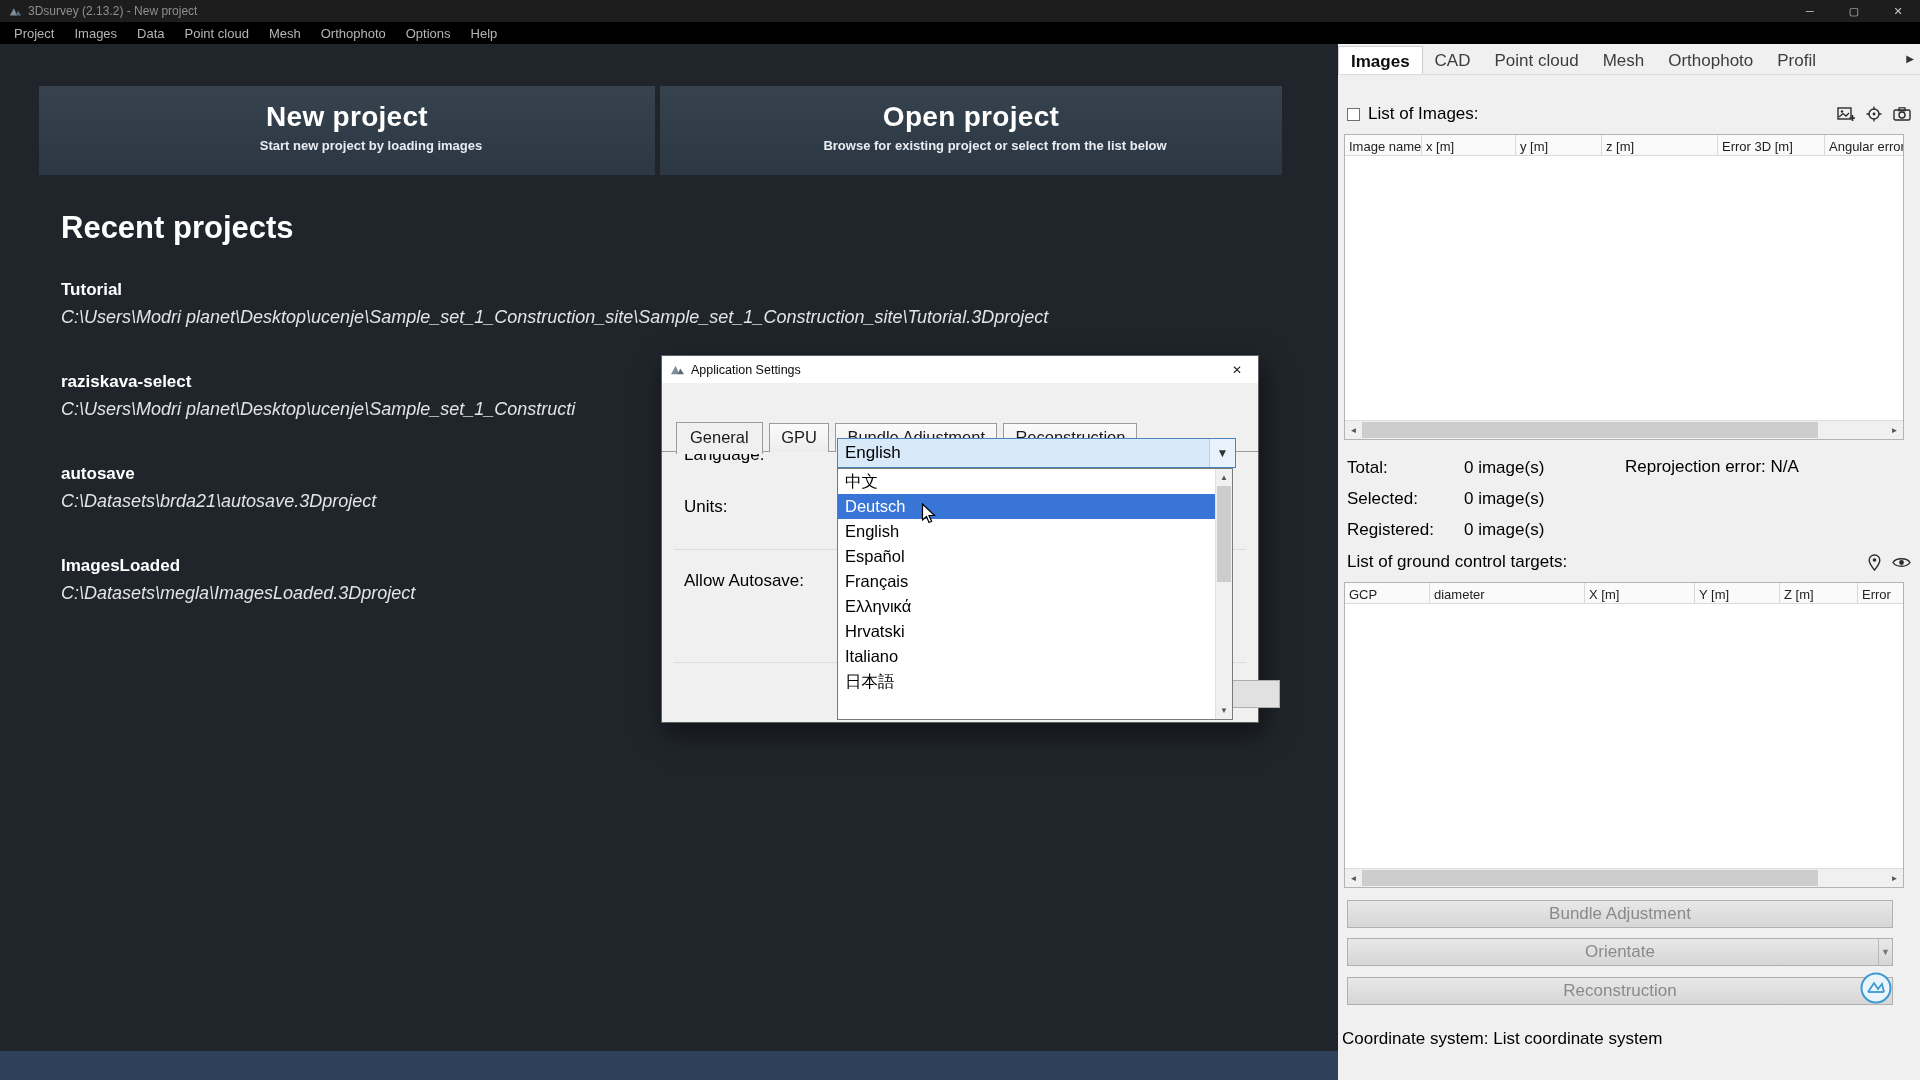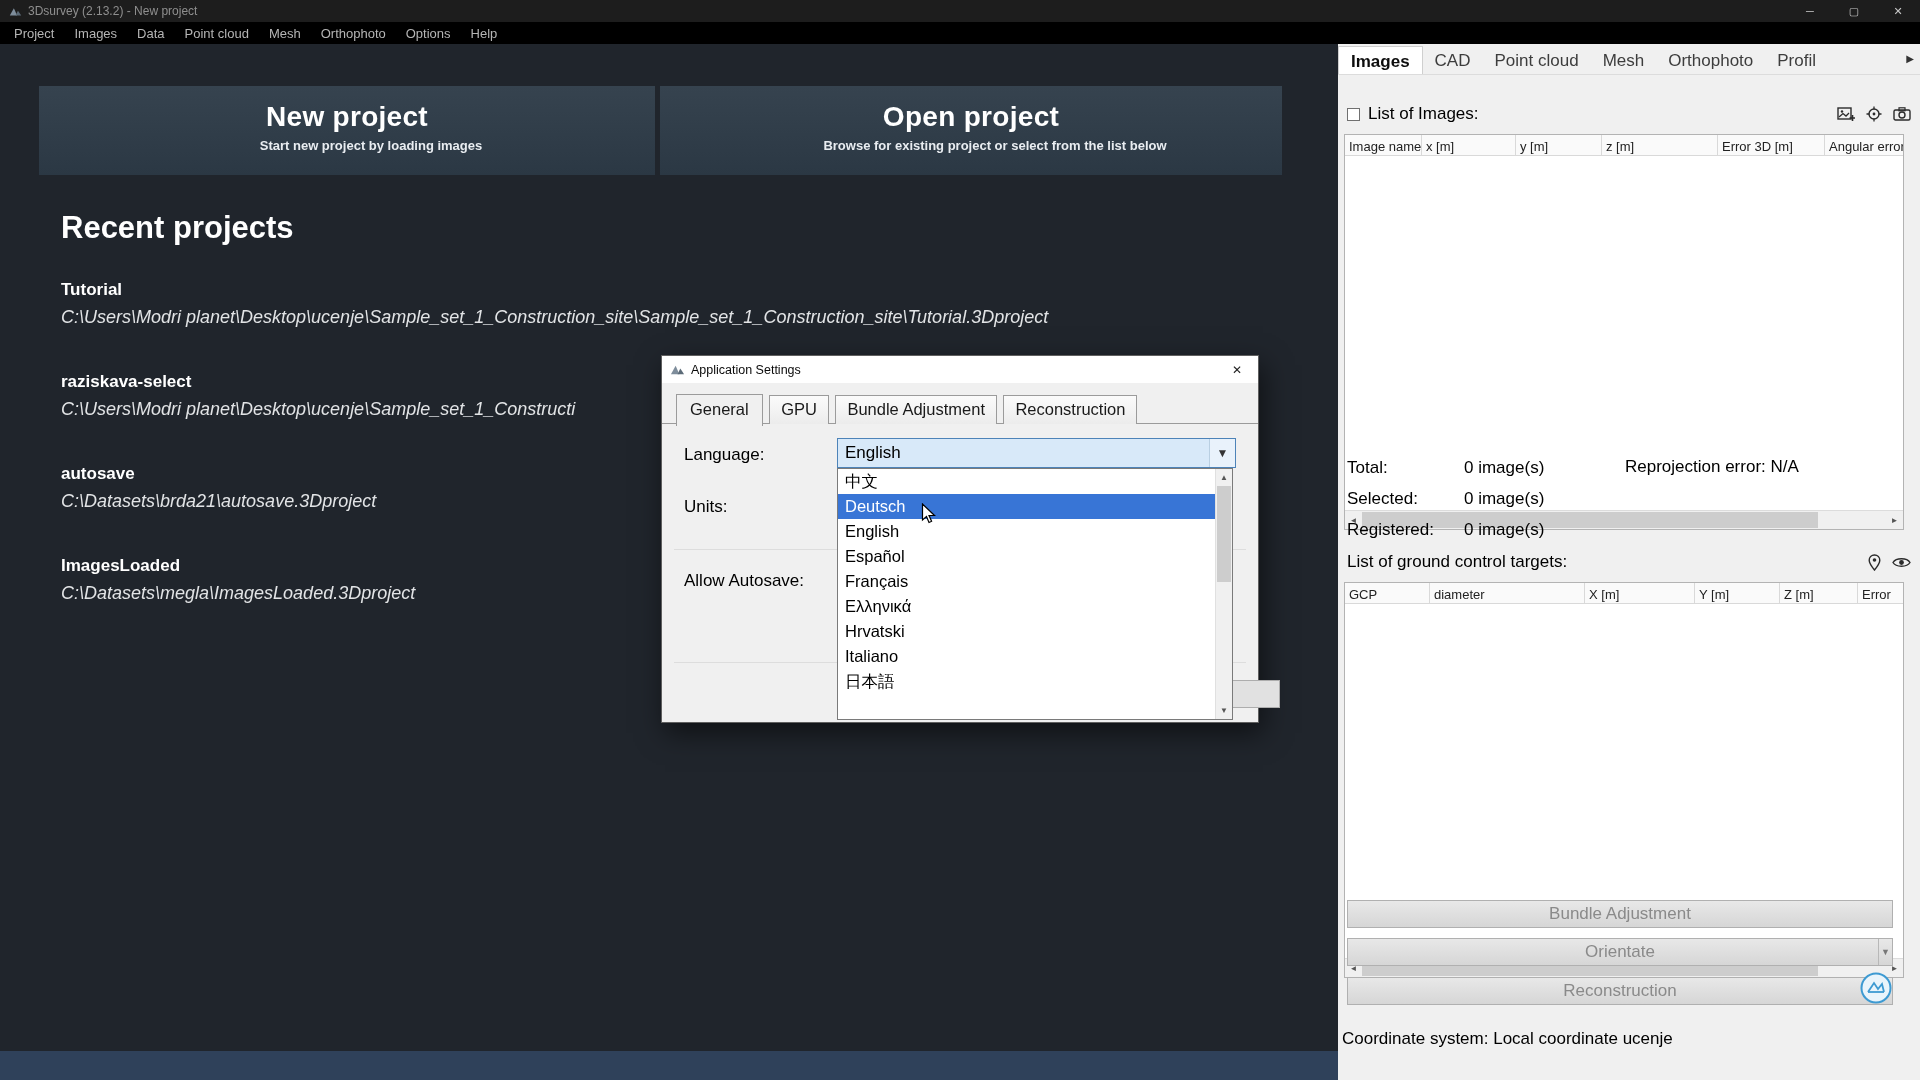--- a/index.html
+++ b/index.html
@@ -45,21 +45,21 @@
                font-weight:bold;color:#0d0d0d;}
   .ptab-scroll{position:absolute;right:2px;top:9px;font-size:10px;color:#333;width:16px;
                text-align:center;}
   .secrow{position:absolute;left:9px;right:9px;display:flex;align-items:center;height:24px;}
   .row-images{top:58px;} .row-gcp{top:506px;}
   .checkbox{width:13px;height:13px;border:1px solid #707070;background:#fff;margin-right:8px;flex:none;}
   .seclabel{font-size:17px;color:#000;white-space:nowrap;}
   .secicons{margin-left:auto;display:flex;gap:11px;align-items:center;}
   .secicons svg{display:block;}
 
-  .tablebox{position:absolute;left:6px;width:560px;height:396px;border:1px solid #b3b3b3;
+  .tablebox{position:absolute;left:6px;width:560px;height:306px;border:1px solid #b3b3b3;
             background:#fff;display:flex;flex-direction:column;}
   .imgbox{top:90px;} .gcpbox{top:538px;}
   .thead{display:flex;height:21px;background:#fafafa;border-bottom:1px solid #d9d9d9;flex:none;}
   .thead span{display:block;height:100%;padding:4px 0 0 4px;font-size:13px;color:#222;
               border-right:1px solid #d9d9d9;overflow:hidden;white-space:nowrap;}
   .imghead span:nth-child(1){width:77px;} .imghead span:nth-child(2){width:94px;}
   .imghead span:nth-child(3){width:86px;} .imghead span:nth-child(4){width:116px;}
   .imghead span:nth-child(5){width:107px;} .imghead span:nth-child(6){flex:1;border-right:none;}
   .gcphead span:nth-child(1){width:85px;} .gcphead span:nth-child(2){width:155px;}
   .gcphead span:nth-child(3){width:110px;} .gcphead span:nth-child(4){width:85px;}
@@ -86,21 +86,21 @@
   .statusline{position:absolute;left:4px;top:985px;font-size:17px;color:#000;white-space:nowrap;}
 
   
   .dialog{position:absolute;left:661px;top:355px;width:598px;height:368px;background:#f0f0f0;
           border:1px solid #5f5f5f;box-shadow:4px 10px 26px rgba(0,0,0,.55);z-index:10;}
   .dlg-title{height:27px;background:#ffffff;display:flex;align-items:center;}
   .dlg-icon{width:15px;height:15px;margin:0 6px 0 8px;flex:none;}
   .dlg-title .t{font-size:12.5px;color:#0a0a0a;}
   .dlg-close{margin-left:auto;width:42px;height:27px;display:flex;align-items:center;
              justify-content:center;font-size:12px;color:#222;}
-  .dlg-tabrow{position:relative;padding:11px 0 0 14px;height:41px;}
+  .dlg-tabrow{position:relative;padding:11px 0 0 14px;height:41px;margin-top:28px;}
   .dlg-tabrow::after{content:"";position:absolute;left:0;right:0;bottom:0;height:1px;background:#9b9b9b;}
   .dtab{display:inline-block;font-size:16.5px;color:#1a1a1a;padding:4px 11px 5px;
         border:1px solid #9b9b9b;border-bottom:none;background:linear-gradient(#fbfbfb,#ececec);
         margin-right:2px;position:relative;z-index:1;}
   .dtab.active{background:#f0f0f0;z-index:3;padding:5px 13px 7px;}
   .fld-label{position:absolute;left:22px;font-size:17px;color:#000;white-space:nowrap;}
   .lbl-language{top:89px;} .lbl-units{top:141px;} .lbl-autosave{top:215px;}
   .dlg-sep{position:absolute;left:12px;right:12px;height:1px;background:#dddddd;}
   .sep1{top:193px;} .sep2{top:306px;}
   .combo{position:absolute;left:175px;top:82px;width:399px;height:30px;background:#d8e9f9;
@@ -297,21 +297,21 @@
     <div class="action act2">
       <span>Reconstruction</span>
     </div>
 
     <svg class="logo" width="34" height="34" viewBox="0 0 34 34">
       <circle cx="17" cy="17" r="14.5" fill="#e9f4fb" stroke="#3d9ad2" stroke-width="2"></circle>
       <polyline points="9,21 15,12 19,18 23,13 25,21" fill="none" stroke="#3d9ad2" stroke-width="1.8"></polyline>
       <line x1="9" y1="21" x2="25" y2="21" stroke="#3d9ad2" stroke-width="1.8"></line>
     </svg>
 
-    <div class="statusline">Coordinate system: Local coordinate ucenje</div>
+    <div class="statusline">Coordinate system: List coordinate system</div>
   </div>
 
   <div class="dialog">
     <div class="dlg-title">
       <svg class="dlg-icon" viewBox="0 0 16 16">
         <polygon points="1,13 6,4 10,13" fill="#7e8d9b"></polygon>
         <polygon points="8,13 11,7 15,13" fill="#5c6b78"></polygon>
       </svg>
       <span class="t">Application Settings</span>
       <span class="dlg-close">✕</span>

